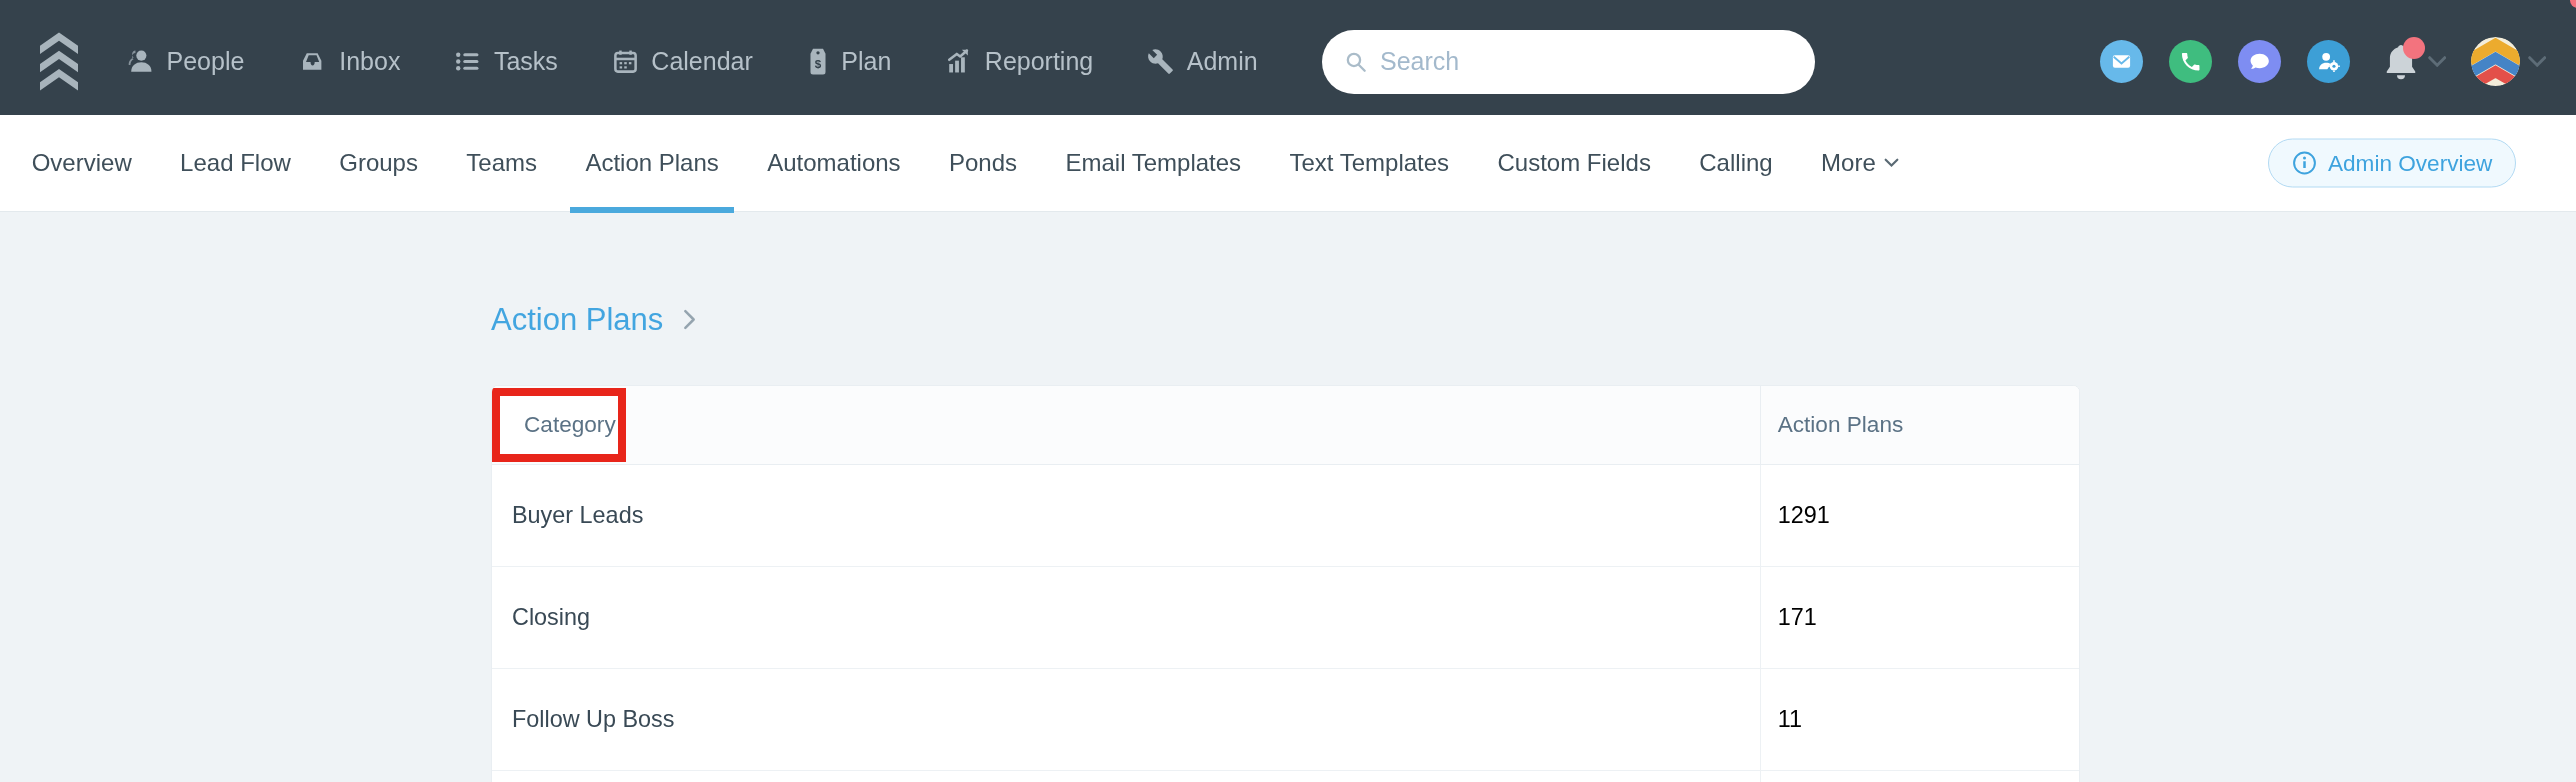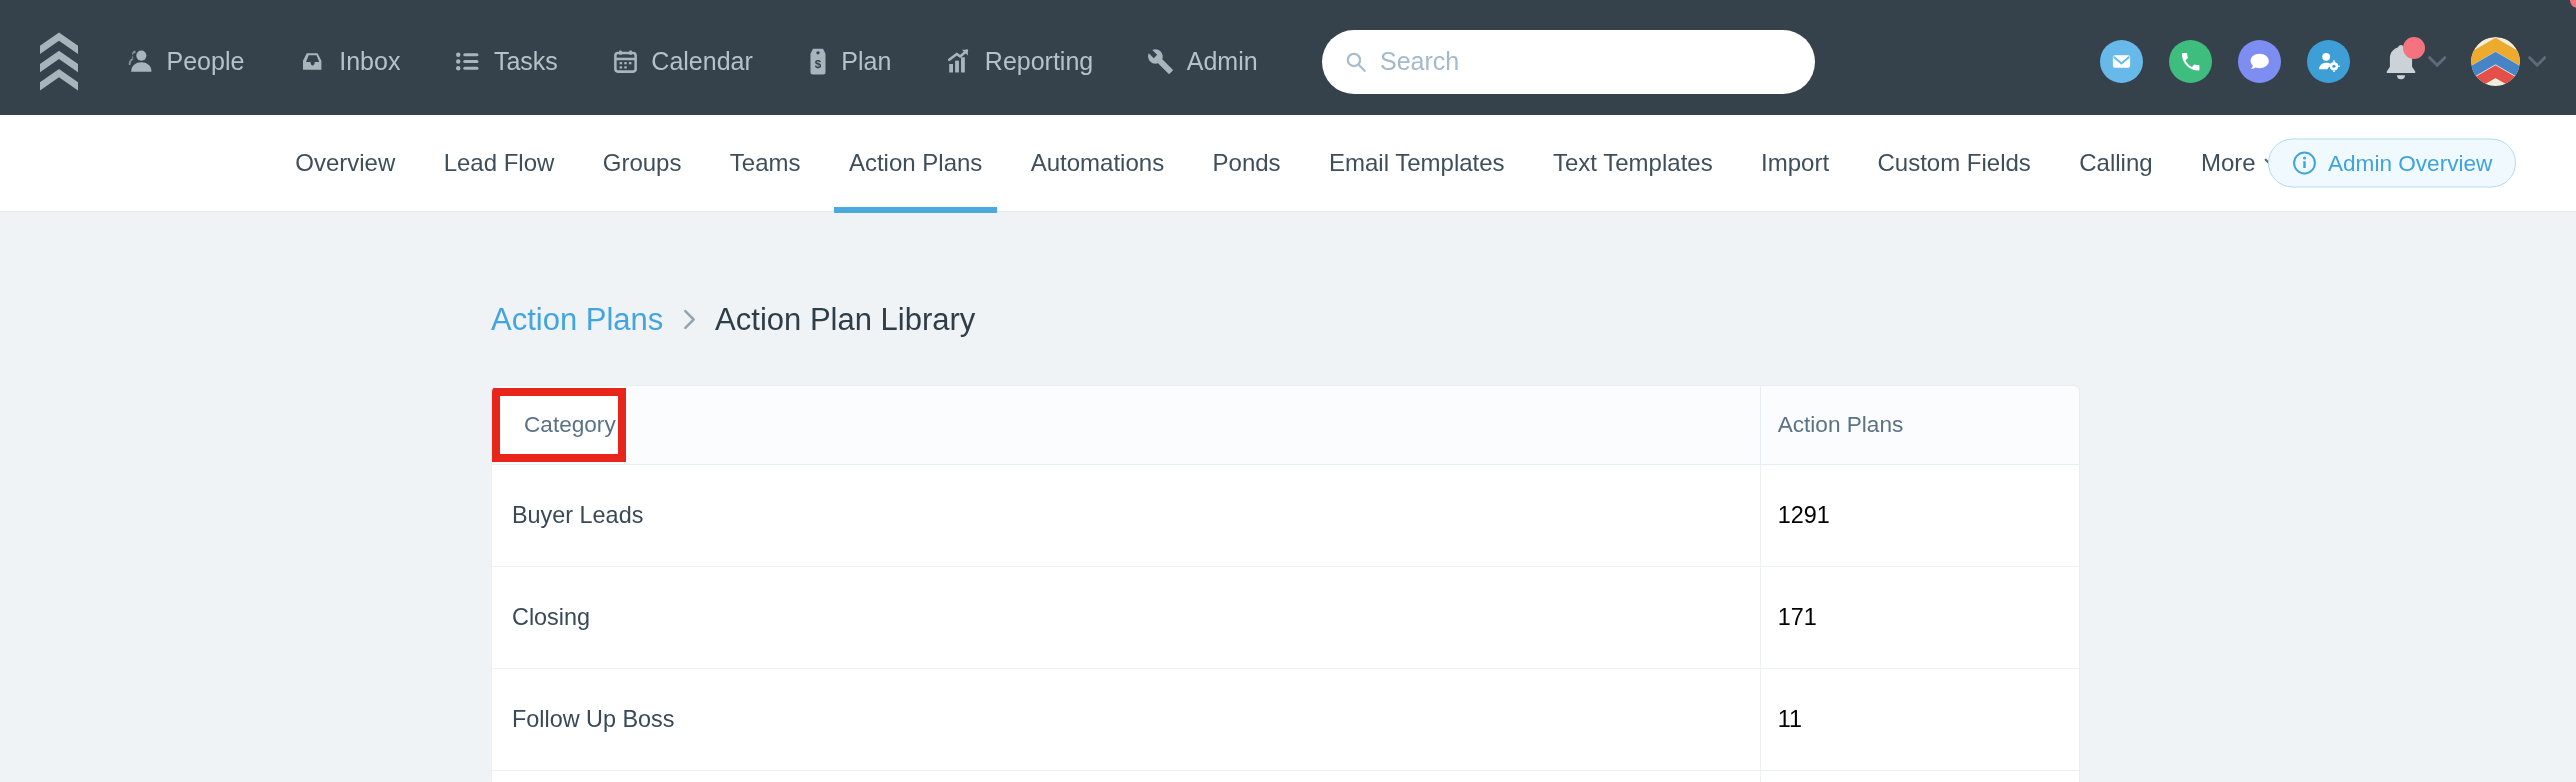--- a/index.html
+++ b/index.html
@@ -51,21 +51,21 @@
   .bell-dot {
     position:absolute; top:-3.3px; right:-5px;
     width:22px; height:22px; border-radius:50%; background:#f3737e;
   }
   .chev { margin-left:7.5px; display:flex; cursor:pointer; }
   .avatar { margin-left:25px; width:49px; height:49px; border-radius:50%; overflow:hidden; cursor:pointer; display:flex; }
 
   
   .subnav {
     height:97px; background:#ffffff; border-bottom:1.7px solid #e3e9ed;
-    display:flex; align-items:center; padding-left:16.7px; position:relative;justify-content:center;
+    display:flex; align-items:center; padding-left:16.7px; position:relative;
   }
   .tab {
     padding:0 15px; margin-right:18.4px; height:100%;
     display:flex; align-items:center; gap:8.4px;
     font-size:24px; color:#3f4f5a; position:relative; cursor:pointer; white-space:nowrap;
   }
   .tab.active::after {
     content:""; position:absolute; left:0; right:0; bottom:-1.7px;
     height:5.9px; background:#4aa9dd;
   }
@@ -320,23 +320,20 @@
   <div class="tab">
       <span>Ponds</span>
     </div>
   <div class="tab">
       <span>Email Templates</span>
     </div>
   <div class="tab">
       <span>Text Templates</span>
     </div>
   <div class="tab">
-      <span>Import</span>
-    </div>
-  <div class="tab">
       <span>Custom Fields</span>
     </div>
   <div class="tab">
       <span>Calling</span>
     </div>
   <div class="tab">
     <span>More</span>
     <svg width="15" height="10" viewBox="0 0 18 12" fill="none" stroke="#5a6a74" stroke-width="2.6" stroke-linecap="round">
         <path d="M2 2 L9 9 L16 2"></path>
       </svg>
@@ -354,21 +351,20 @@
 
 <div class="content">
 
   <div class="breadcrumb">
     <span class="bc-link">Action Plans</span>
     <span class="bc-sep">
       <svg width="15" height="25" viewBox="0 0 18 30" fill="none" stroke="#95a4af" stroke-width="3" stroke-linecap="round" stroke-linejoin="round">
           <path d="M4 5 L14 15 L4 25"></path>
         </svg>
     </span>
-    <span class="bc-current">Action Plan Library</span>
   </div>
 
   <div class="table">
     <div class="thead">
       <div class="th-cat">
         <div class="annotation"></div>
         <span class="lbl">Category</span>
       </div>
       <div class="th-plans">
         <span>Action Plans</span>

